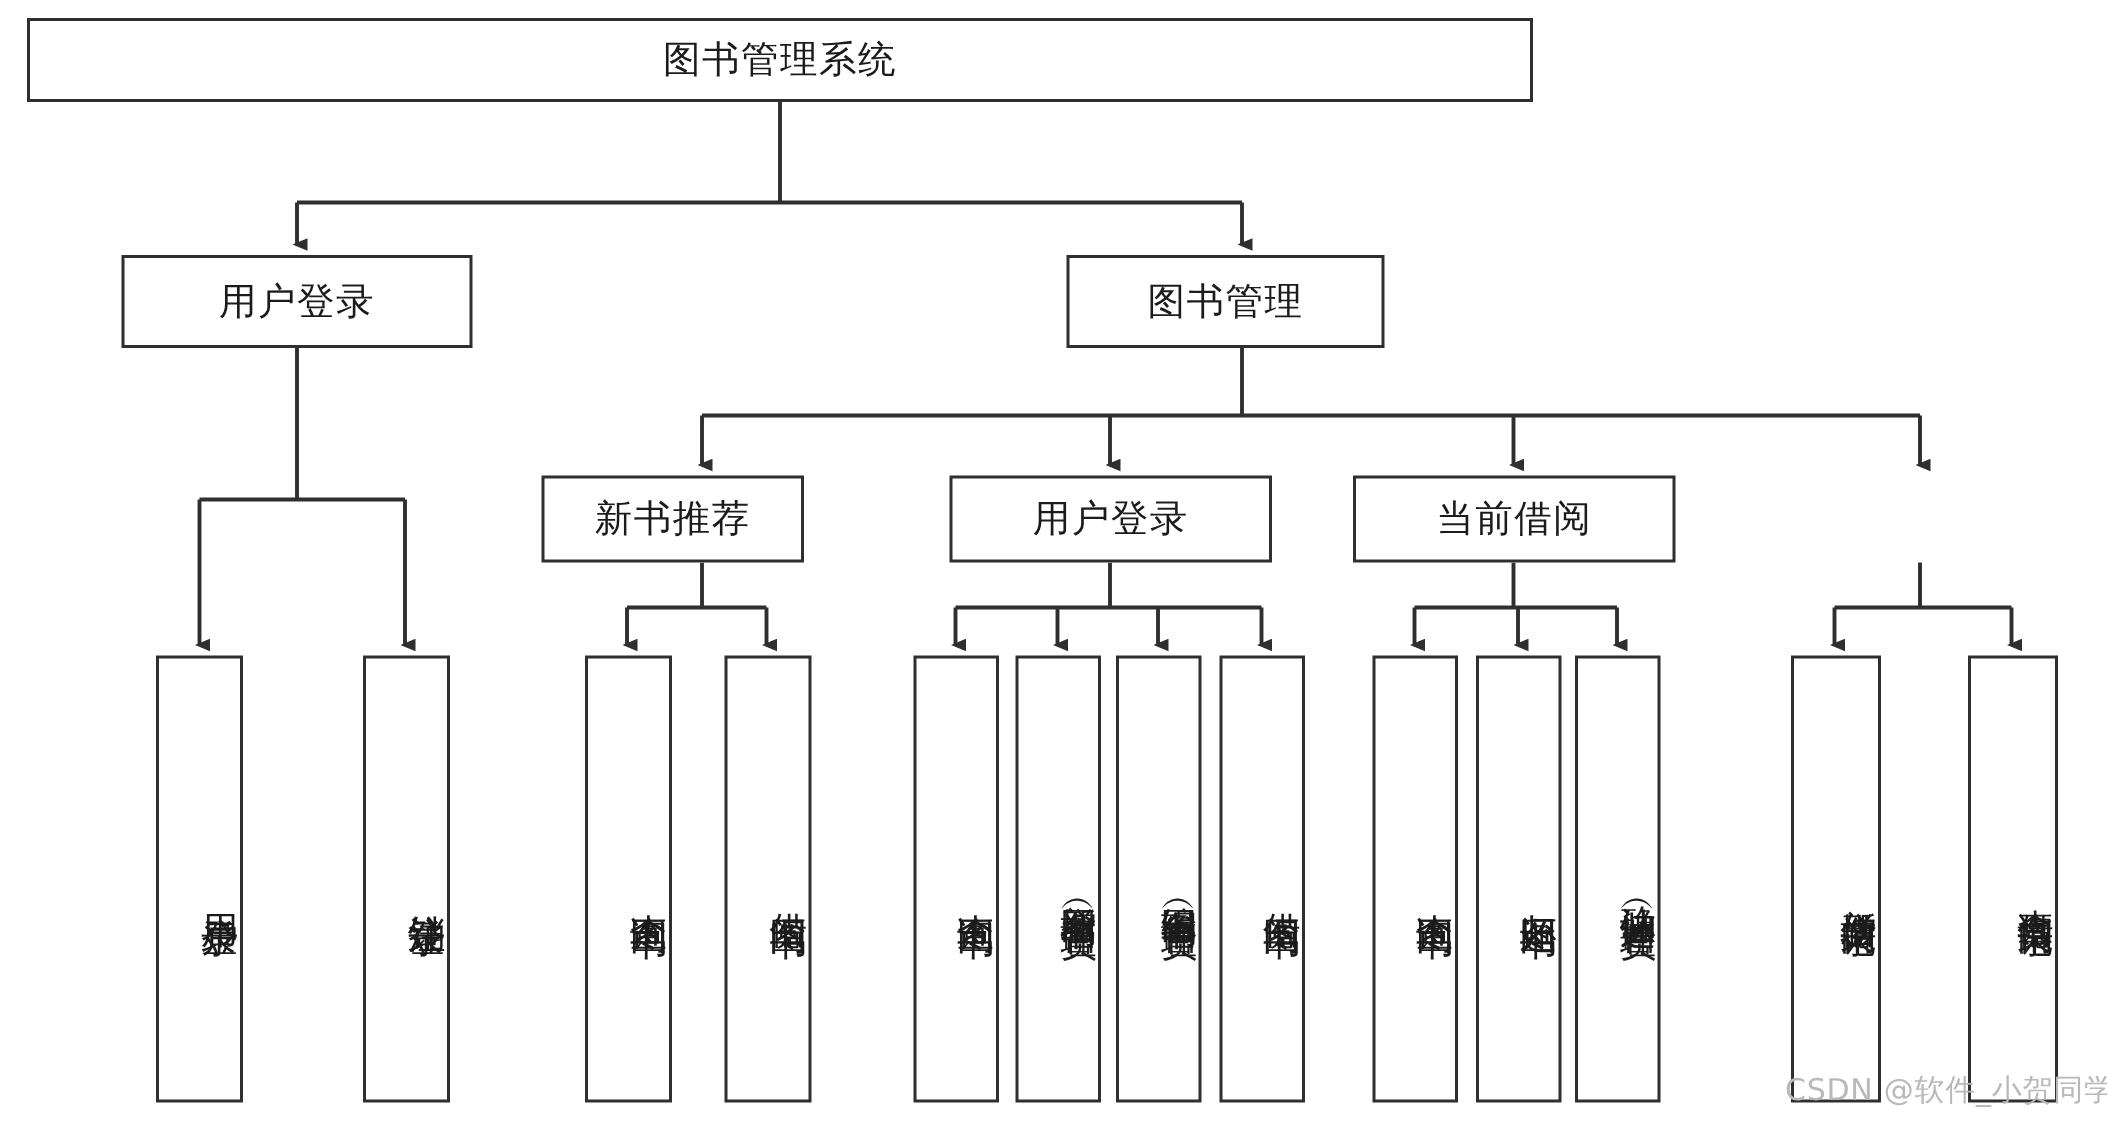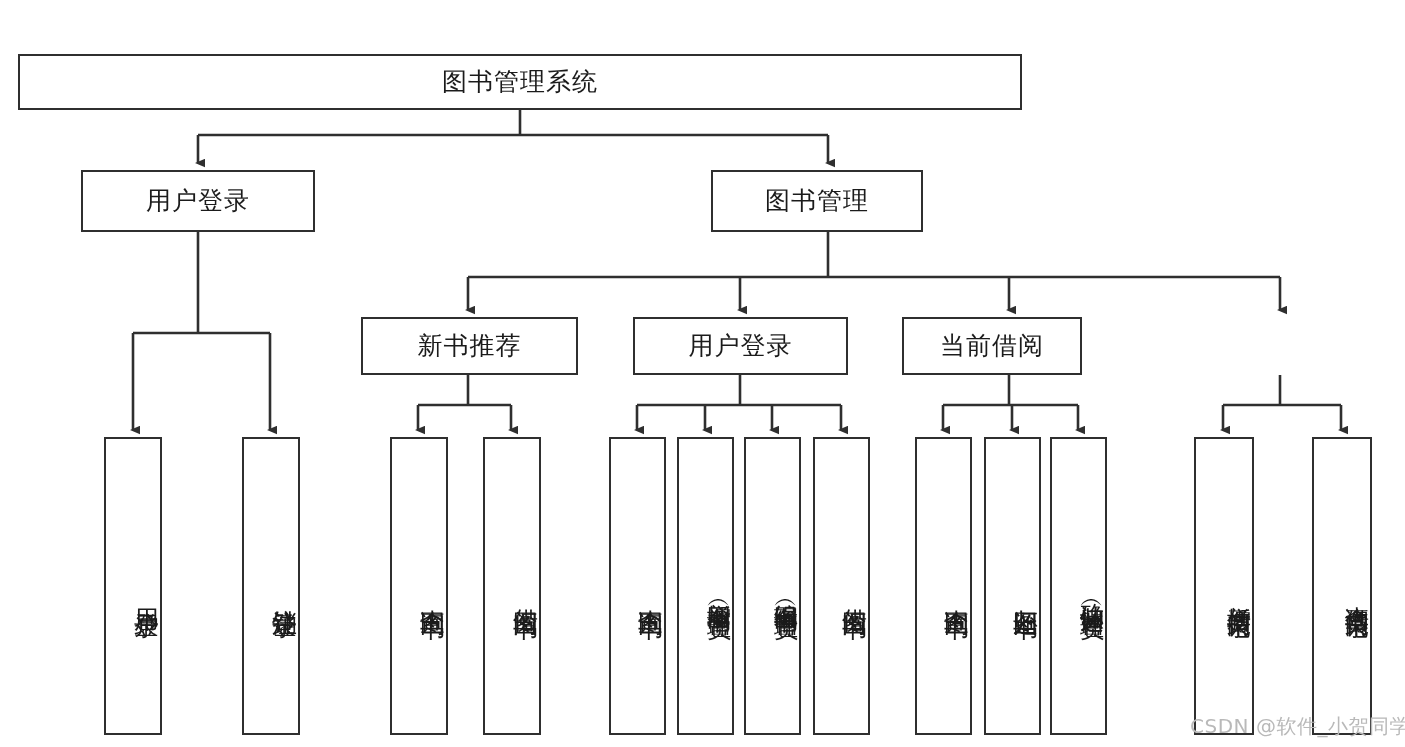--- a/index.html
+++ b/index.html
@@ -112,38 +112,38 @@
       <path d="M1012,405 L1012,430" marker-end="url(#arrowhead)"></path>
       <path d="M1078,405 L1078,430" marker-end="url(#arrowhead)"></path>
 
       <path d="M1280,375 L1280,405"></path>
       <path d="M1223,405 L1341,405"></path>
       <path d="M1223,405 L1223,430" marker-end="url(#arrowhead)"></path>
       <path d="M1341,405 L1341,430" marker-end="url(#arrowhead)"></path>
     </g>
   </svg>
 
-  <div class="node horizontal" style="left:18px;top:12px;width:1004px;height:56px;margin-top:42px;">
+  <div class="node horizontal" style="left:18px;top:12px;width:1004px;height:56px;">
     <span>图书管理系统</span>
   </div>
 
   <div class="node horizontal" style="left:81px;top:170px;width:234px;height:62px;">
     <span>用户登录</span>
   </div>
   <div class="node horizontal" style="left:711px;top:170px;width:212px;height:62px;">
     <span>图书管理</span>
   </div>
 
-  <div class="node horizontal" style="left:361px;top:317px;width:217px;height:58px;">
+  <div class="node horizontal" style="left:361px;top:317px;width:175px;height:58px;">
     <span>新书推荐</span>
   </div>
   <div class="node horizontal" style="left:633px;top:317px;width:215px;height:58px;">
     <span>用户登录</span>
   </div>
-  <div class="node horizontal" style="left:902px;top:317px;width:180px;height:58px;">
+  <div class="node horizontal" style="left:902px;top:317px;width:215px;height:58px;">
     <span>当前借阅</span>
   </div>
 
   <div class="node vertical" style="left:104px;top:437px;width:58px;height:298px;">
     <span>用户登录</span>
   </div>
   <div class="node vertical" style="left:242px;top:437px;width:58px;height:298px;">
     <span>注销登录</span>
   </div>
 

